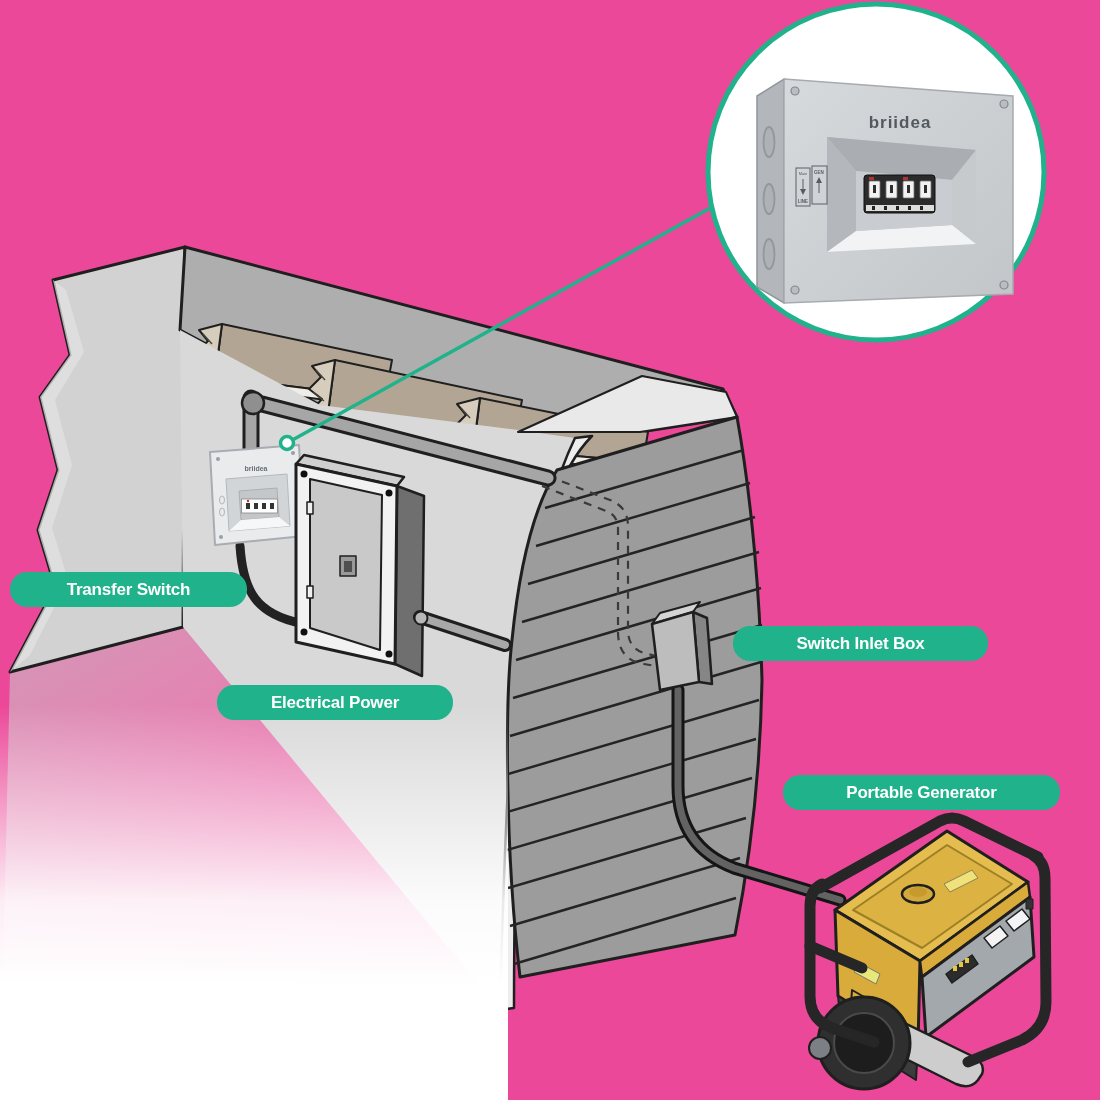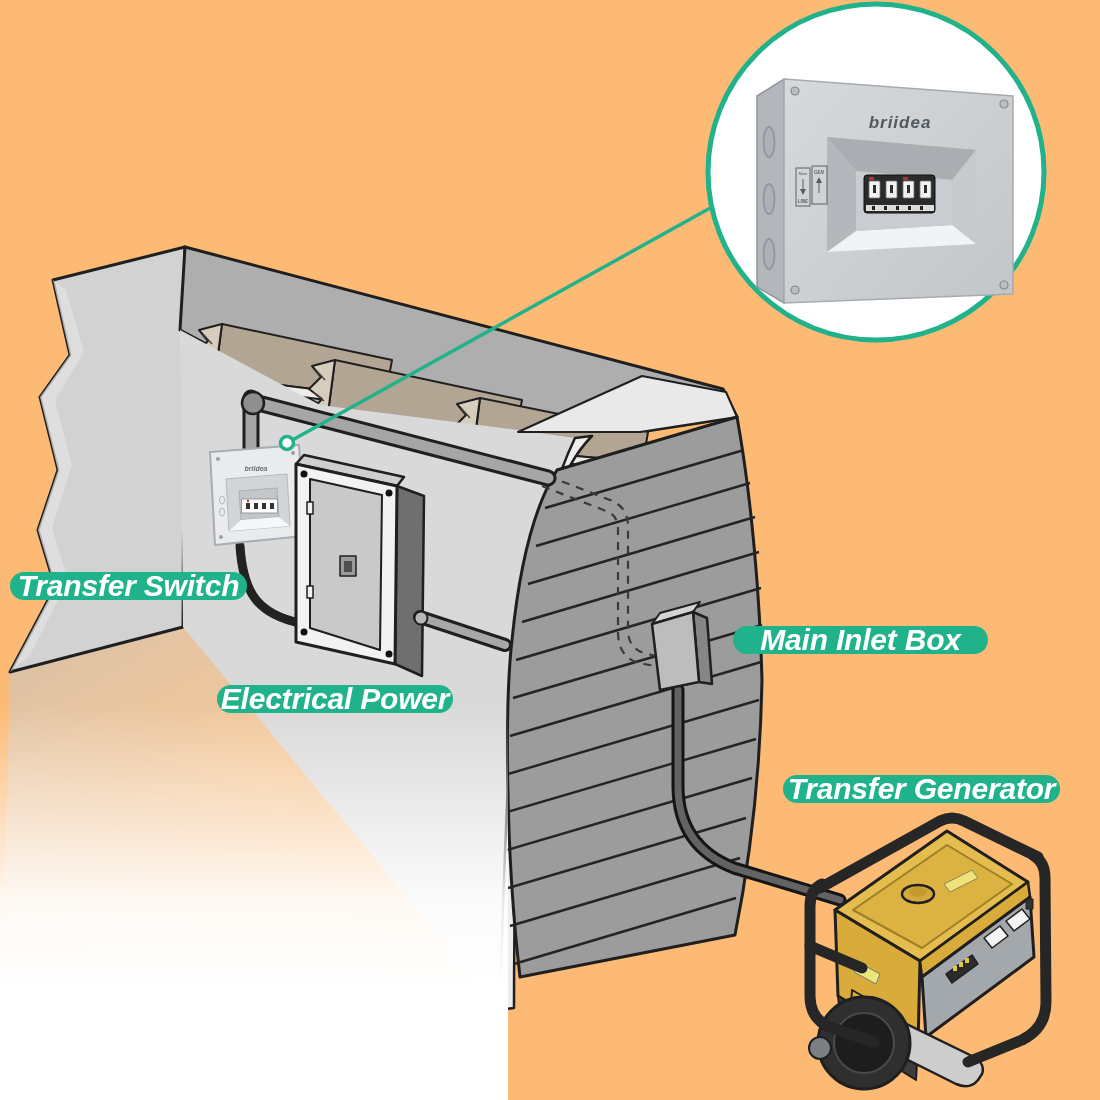--- a/index.html
+++ b/index.html
@@ -1,21 +1,21 @@
 <!DOCTYPE html>
 <html><head>
 <meta charset="utf-8">
 <style>
   html,body{margin:0;padding:0;background:#ffffff;}
-  .canvas{position:relative;width:1100px;height:1100px;background:#fdba74;overflow:hidden;
-          font-family:"Liberation Sans",sans-serif;font-style:italic;}
+  .canvas{position:relative;width:1100px;height:1100px;background:#ec4899;overflow:hidden;
+          font-family:"Liberation Sans",sans-serif;}
   .canvas svg{position:absolute;left:0;top:0;}
   svg text{font-family:"Liberation Sans",sans-serif;}
   .pill{position:absolute;display:flex;align-items:center;justify-content:center;
-        background:#20B28B;color:#ffffff;font-weight:bold;font-size:30px;height:28px;
+        background:#20B28B;color:#ffffff;font-weight:bold;font-size:17px;height:35px;
         border-radius:17px;letter-spacing:-0.2px;white-space:nowrap;}
   #pill-ts{left:10px;top:572px;width:237px;}
   #pill-ep{left:217px;top:685px;width:236px;}
   #pill-pib{left:733px;top:626px;width:255px;}
   #pill-pg{left:783px;top:775px;width:277px;}
 </style>
 </head>
 <body>
 
 <div class="canvas">
@@ -260,15 +260,15 @@
         <text x="819" y="174" font-size="4.5" font-weight="bold" fill="#565c62" text-anchor="middle">GEN</text>
         <line x1="819" y1="193" x2="819" y2="182" stroke="#565c62" stroke-width="1"></line>
         <polygon points="816,183 822,183 819,177" fill="#565c62"></polygon>
       </g>
     </g>
   </g>
 </svg>
 
 <div class="pill" id="pill-ts">Transfer Switch</div>
 <div class="pill" id="pill-ep">Electrical Power</div>
-<div class="pill" id="pill-pib">Main Inlet Box</div>
-<div class="pill" id="pill-pg">Transfer Generator</div>
+<div class="pill" id="pill-pib">Switch Inlet Box</div>
+<div class="pill" id="pill-pg">Portable Generator</div>
 </div>
 
 </body></html>

